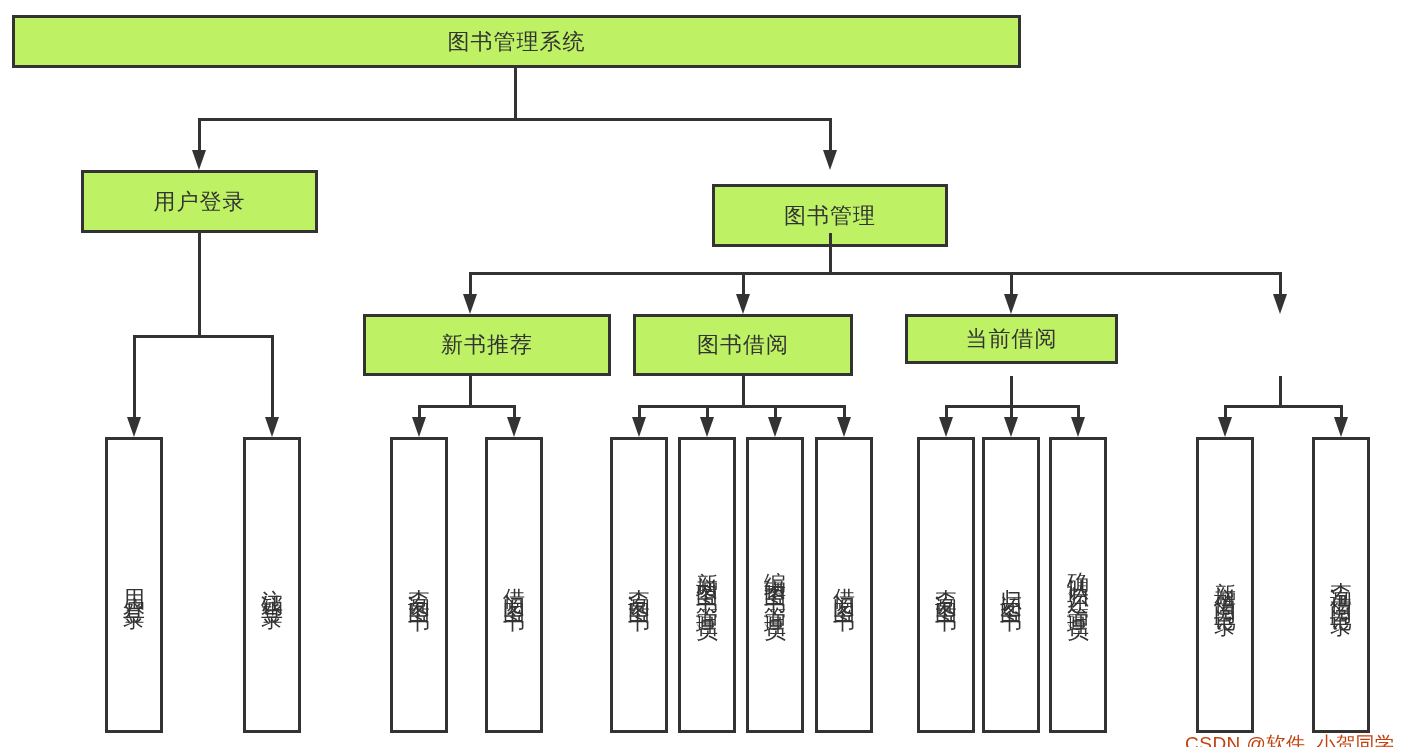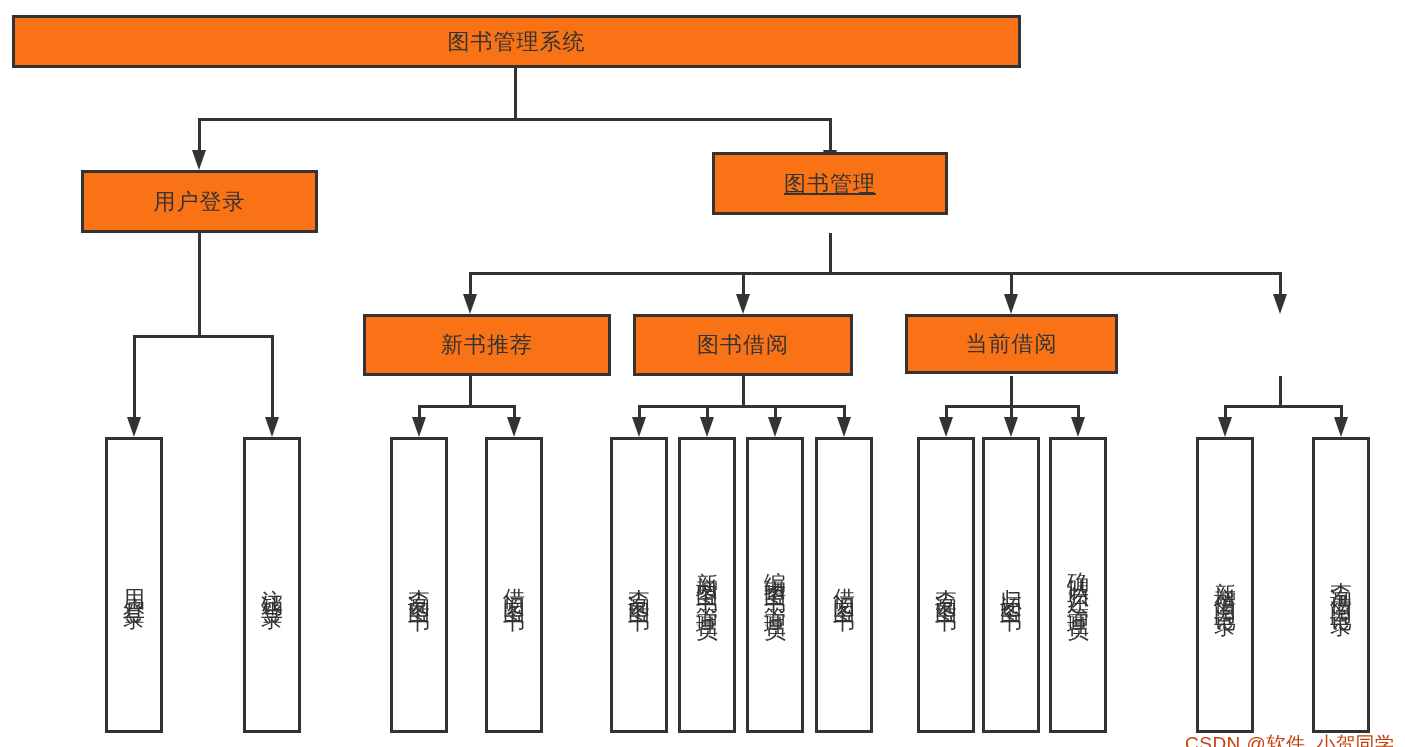--- a/index.html
+++ b/index.html
@@ -9,21 +9,21 @@
     background:#ffffff;
     font-family:"Liberation Sans", sans-serif;
     color:#333333;
     overflow:hidden;
   }
   
   .node{
     position:absolute;
     box-sizing:border-box;
     border:3px solid #333333;
-    background:#f97316;
+    background:#bef264;
     display:flex;align-items:center;justify-content:center;
     font-size:22px;
     letter-spacing:1px;
     white-space:nowrap;
   }
   .leaf{
     position:absolute;
     box-sizing:border-box;
     border:3px solid #333333;
     background:#ffffff;
@@ -46,24 +46,24 @@
     position:absolute;
     left:-6px;bottom:-20px;
     width:0;height:0;
     border-left:7px solid transparent;
     border-right:7px solid transparent;
     border-top:20px solid #333333;
   }
   
   .b-root   {left:12px;  top:15px;  width:1009px; height:53px;}
   .b-login  {left:81px;  top:170px; width:237px;  height:63px;}
-  .b-mgmt   {left:712px; top:152px; width:236px;  height:63px;text-decoration:underline;}
+  .b-mgmt   {left:712px; top:184px; width:236px;  height:63px;}
   .b-newb   {left:363px; top:314px; width:248px;  height:62px;}
   .b-borrow {left:633px; top:314px; width:220px;  height:62px;}
-  .b-curr   {left:905px; top:314px; width:213px;  height:60px;}
+  .b-curr   {left:905px; top:314px; width:213px;  height:50px;}
   .b-rec    {left:1172px;top:314px; width:214px;  height:62px;}
   .lf-1 {left:105px;}  .lf-2 {left:243px;}
   .lf-3 {left:390px;}  .lf-4 {left:485px;}
   .lf-5 {left:610px;}  .lf-6 {left:678px;}
   .lf-7 {left:746px;}  .lf-8 {left:815px;}
   .lf-9 {left:917px;}  .lf-10{left:982px;}
   .lf-11{left:1049px;} .lf-12{left:1196px;}
   .lf-13{left:1312px;}
   
   .c-root-drop {left:514px; top:68px;  height:50px;}

